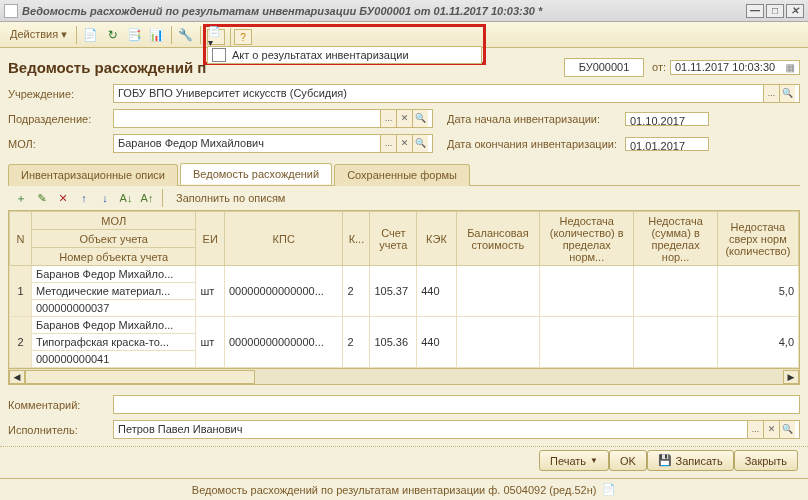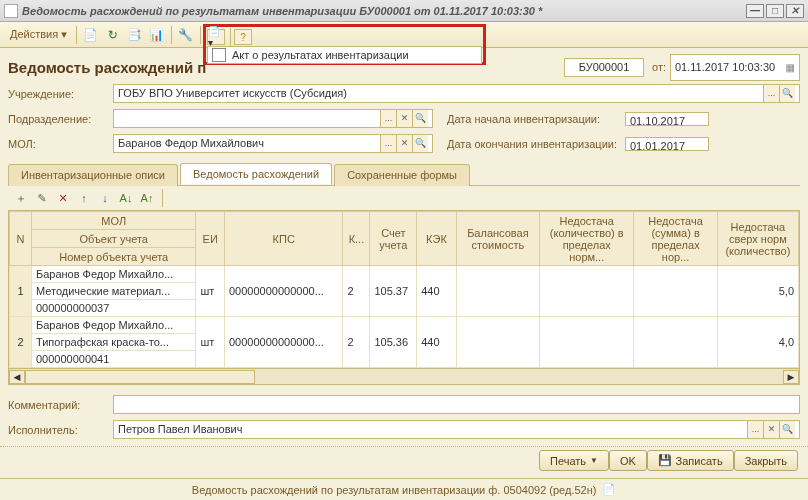--- a/index.html
+++ b/index.html
@@ -57,21 +57,21 @@
     position:absolute; left:207px; top:46px; width:275px; height:18px;
     background:#fff; border:1px solid #c8b878; display:flex; align-items:center;
     padding-left:4px; z-index:6; font-size:11px;
   }
   .popup-menu .mi-icon { width:14px; height:14px; background:#fff; border:1px solid #888; margin-right:6px;}
   .content { padding: 6px 8px 4px 8px; }
   .titlerow { display:flex; align-items:center; height:26px; }
   .doctitle { font-weight:bold; font-size:15px; color:#5a3a18; flex:1; }
   .numbox { width:80px; height:19px; border:1px solid #c8b878; background:#fff; text-align:center; line-height:17px; margin:0 4px;}
   .lbl-ot { color:#7a5a2a; margin:0 4px;}
-  .datebox { width:130px; height:27px; border:1px solid #c8b878; background:#fff; padding:0 4px; line-height:17px; display:flex; align-items:center;}
+  .datebox { width:130px; height:15px; border:1px solid #c8b878; background:#fff; padding:0 4px; line-height:17px; display:flex; align-items:center;}
   .datebox .cal { margin-left:auto; font-size:10px; color:#888;}
   .formrow { display:flex; align-items:center; height:23px; margin-top:2px;}
   .formlbl { width:105px; color:#7a5a2a; }
   .txtinput { height:19px; border:1px solid #c8b878; background:#fff; padding:0 4px; line-height:17px; display:flex; align-items:center;}
   .txtinput .btns { margin-left:auto; display:flex; gap:0;}
   .mini { width:16px; height:17px; border-left:1px solid #c8b878; display:flex; align-items:center; justify-content:center; font-size:9px; color:#666; background:#f8f0d8;}
   .right-col { margin-left:14px; display:flex; align-items:center;}
   .right-col .rlbl { width:178px; color:#7a5a2a;}
   .right-col .rval { width:84px; height:14px; border:1px solid #c8b878; background:#fff; padding:0 4px; line-height:17px;}
   .tabs { display:flex; margin-top:8px; border-bottom:1px solid #c8b878;}
@@ -193,20 +193,21 @@
 
   <div class="grid-toolbar">
     <span class="gtb" style="color:#2a7a2a;">＋</span>
     <span class="gtb">✎</span>
     <span class="gtb" style="color:#b02a2a;">✕</span>
     <span class="gtb" style="color:#2a5aa8;">↑</span>
     <span class="gtb" style="color:#2a5aa8;">↓</span>
     <span class="gtb">A↓</span>
     <span class="gtb">A↑</span>
     <span class="sep"></span>
+    <span class="gtb txt">Заполнить по описям</span>
   </div>
 
   <div class="grid-wrap">
     <table class="grid">
       <thead>
         <tr>
           <th rowspan="3" style="width:20px;">N</th>
           <th style="width:150px;">МОЛ</th>
           <th rowspan="3" style="width:26px;">ЕИ</th>
           <th rowspan="3" style="width:108px;">КПС</th>

